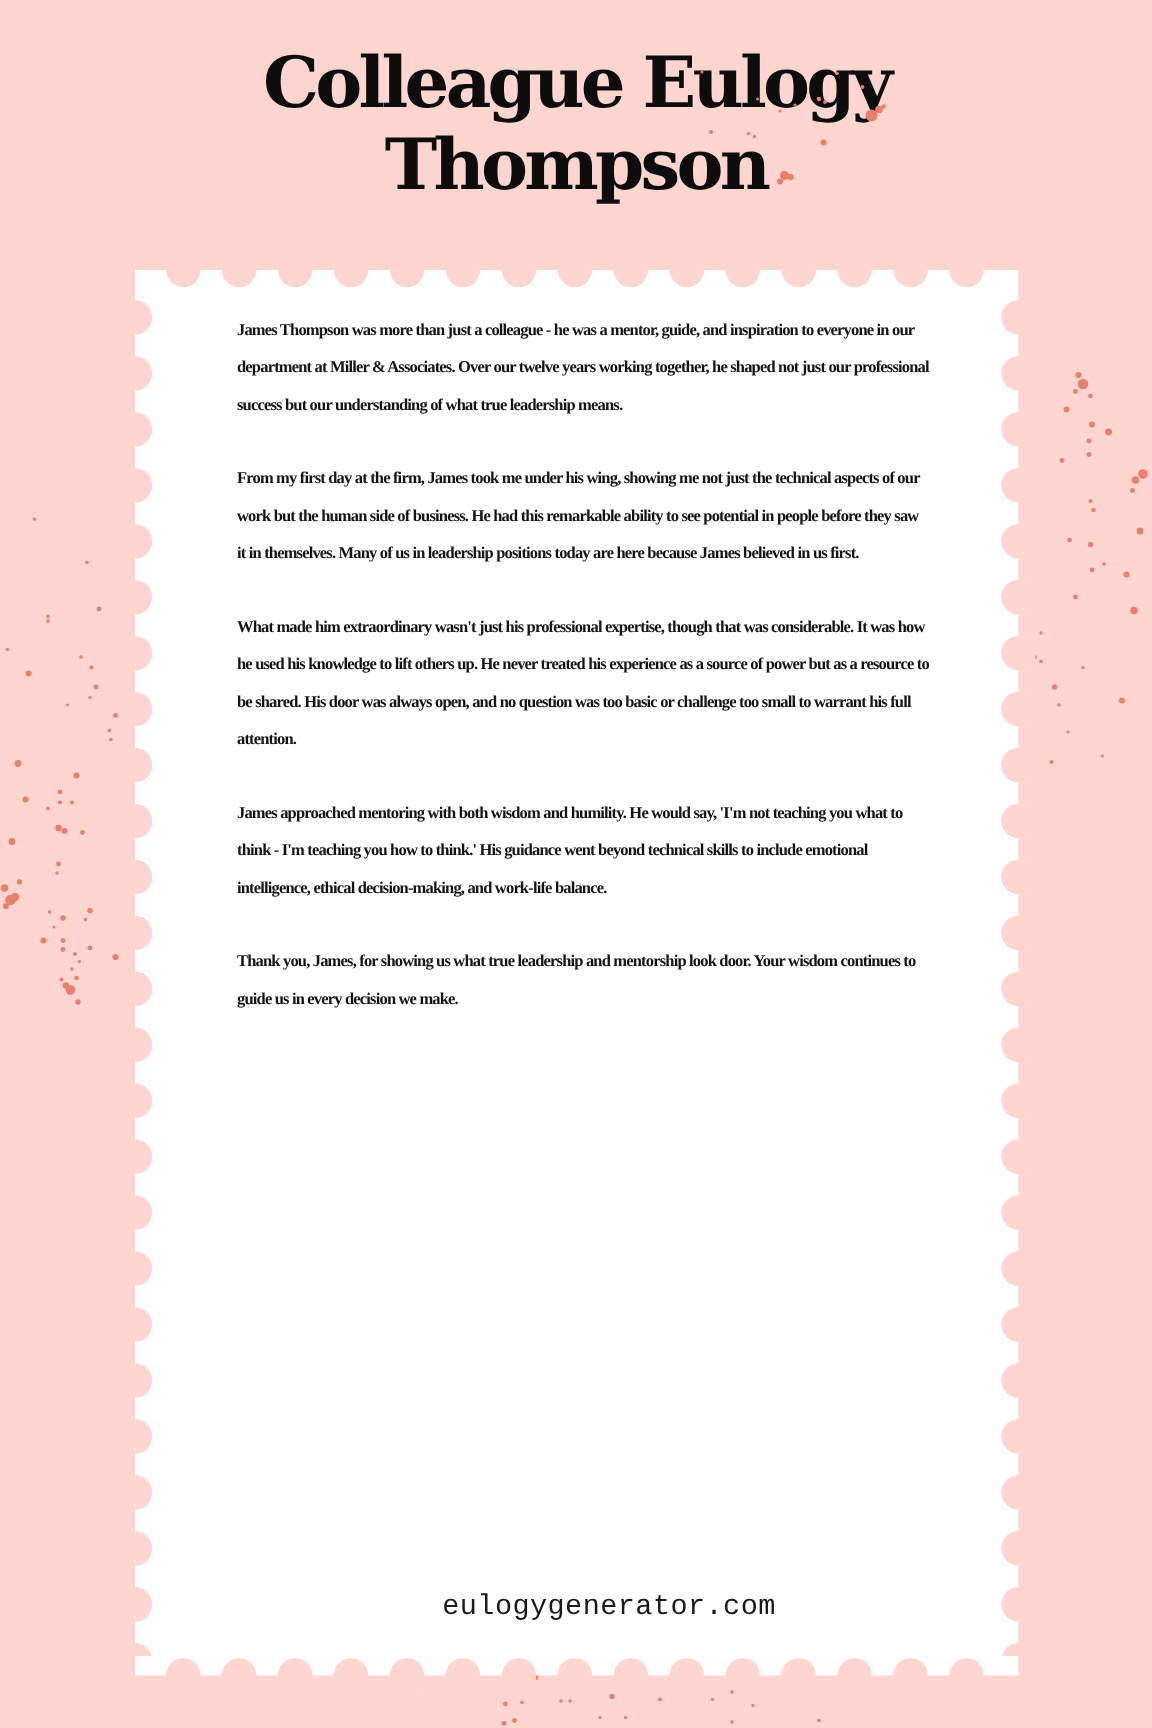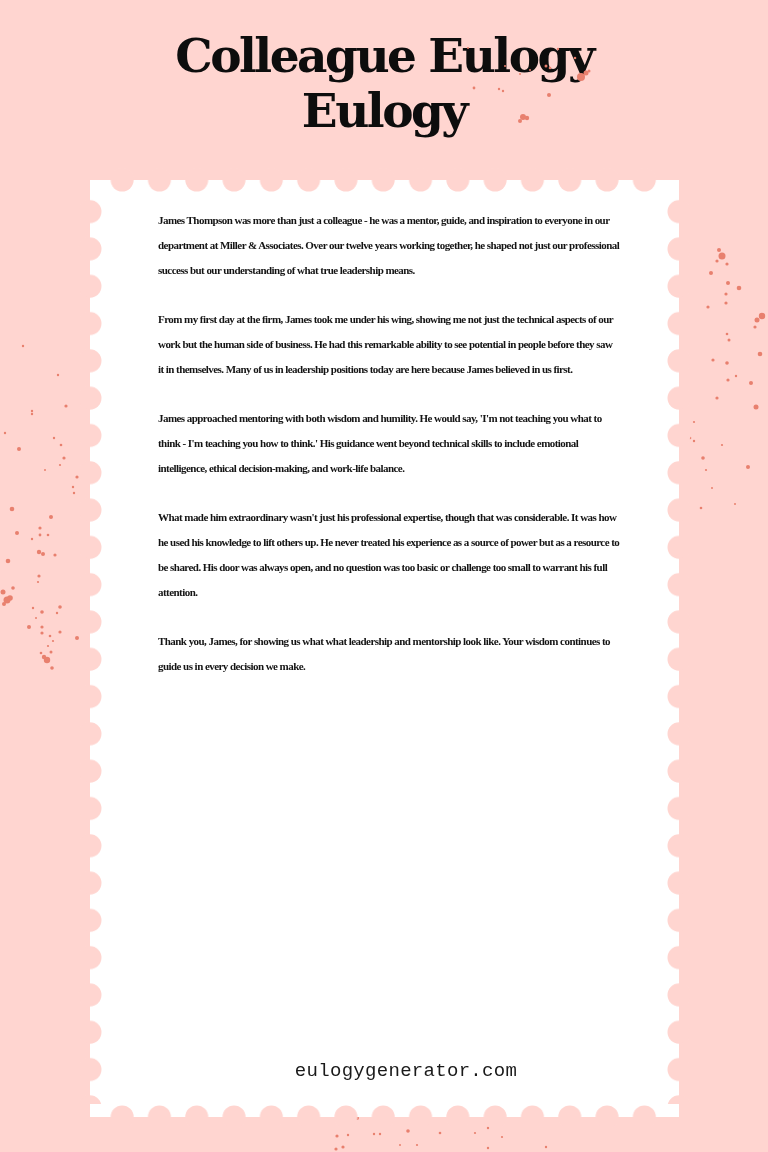--- a/index.html
+++ b/index.html
@@ -33,21 +33,21 @@
     font-family:Liberation Mono, monospace; font-size:19px; color:#1a1a1a;
     letter-spacing:0.3px;
     padding-left:22px;
   }
 </style>
 </head>
 <body>
 
 <h1 class="title">
   <span>Colleague Eulogy</span><br>
-  <span>Eulogy</span>
+  <span>Thompson</span>
 </h1>
 
 <svg class="splatter" viewBox="0 0 768 1152" xmlns="http://www.w3.org/2000/svg">
   <g fill="#E8806E">
 
     <circle cx="581" cy="77" r="4"></circle>
       <circle cx="586" cy="73" r="2.5"></circle>
       <circle cx="589" cy="71" r="1.5"></circle>
     <circle cx="575" cy="58" r="1.3"></circle>
       <circle cx="558" cy="49" r="1.2"></circle>
@@ -190,18 +190,18 @@
   </defs>
   <rect x="104" y="160" width="562" height="40" fill="url(#sc-h)"></rect>
   <rect x="104" y="1097" width="562" height="40" fill="url(#sc-h)"></rect>
   <rect x="70" y="194" width="40" height="910" fill="url(#sc-v)"></rect>
   <rect x="659" y="194" width="40" height="910" fill="url(#sc-v)"></rect>
 </svg>
 
 <div class="body-text">
   <p>James Thompson was more than just a colleague - he was a mentor, guide, and inspiration to everyone in our department at Miller &amp; Associates. Over our twelve years working together, he shaped not just our professional success but our understanding of what true leadership means.</p>
   <p>From my first day at the firm, James took me under his wing, showing me not just the technical aspects of our work but the human side of business. He had this remarkable ability to see potential in people before they saw it in themselves. Many of us in leadership positions today are here because James believed in us first.</p>
+  <p>What made him extraordinary wasn't just his professional expertise, though that was considerable. It was how he used his knowledge to lift others up. He never treated his experience as a source of power but as a resource to be shared. His door was always open, and no question was too basic or challenge too small to warrant his full attention.</p>
   <p>James approached mentoring with both wisdom and humility. He would say, 'I'm not teaching you what to think - I'm teaching you how to think.' His guidance went beyond technical skills to include emotional intelligence, ethical decision-making, and work-life balance.</p>
-  <p>What made him extraordinary wasn't just his professional expertise, though that was considerable. It was how he used his knowledge to lift others up. He never treated his experience as a source of power but as a resource to be shared. His door was always open, and no question was too basic or challenge too small to warrant his full attention.</p>
-  <p>Thank you, James, for showing us what what leadership and mentorship look like. Your wisdom continues to guide us in every decision we make.</p>
+  <p>Thank you, James, for showing us what true leadership and mentorship look door. Your wisdom continues to guide us in every decision we make.</p>
 </div>
 
 <div class="footer">eulogygenerator.com</div>
 
 </body></html>

